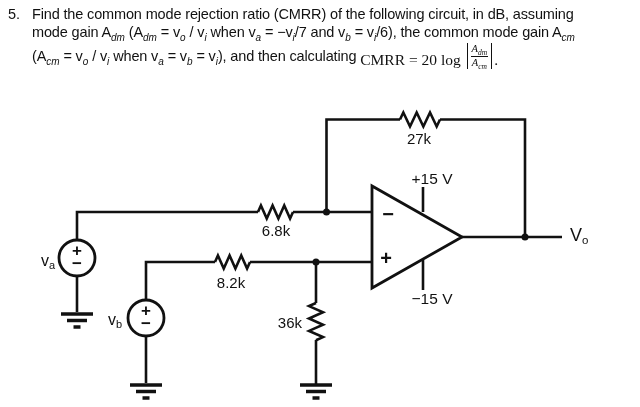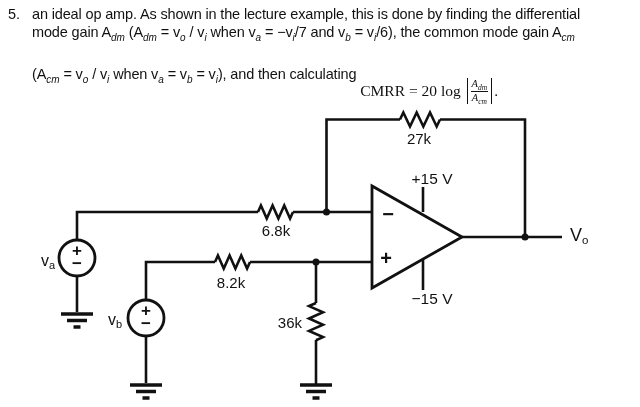--- a/index.html
+++ b/index.html
@@ -5,41 +5,41 @@
   html,body{margin:0;padding:0;background:#fff;}
   .page{position:relative;width:640px;height:407px;background:#ffffff;overflow:hidden;
         font-family:"Liberation Sans",sans-serif;color:#111;}
   .problem{position:absolute;top:5px;left:8px;display:flex;}
   .pnum{width:24px;font-size:14.5px;line-height:18px;flex:0 0 24px;}
   .ptext{font-size:14.5px;line-height:18px;letter-spacing:-0.15px;}
   .pline{white-space:pre;}
   .pline sub{font-size:10px;line-height:0;letter-spacing:0;font-style:italic;}
   .pline-last{margin-top:2px;display:flex;align-items:center;}
   .serif{font-family:"Liberation Serif",serif;font-size:15.5px;letter-spacing:0;white-space:pre;
-         display:inline-flex;align-items:center;margin-top:35px;}
+         display:inline-flex;align-items:flex-end;}
   .abs{display:inline-flex;align-items:center;border-left:1.6px solid #111;border-right:1.6px solid #111;
        padding:0 3px;margin:0 2px;}
   .frac{display:inline-flex;flex-direction:column;align-items:center;font-style:italic;
         font-size:10.5px;line-height:1.15;}
   .fnum{border-bottom:1.2px solid #111;padding:0 1px 0.5px 1px;}
   .fden{padding-top:0.5px;}
   .frac sub{font-size:7.5px;line-height:0;}
   .frac i{font-style:italic;}
   svg{position:absolute;top:0;left:0;}
   svg text{font-family:"Liberation Sans",sans-serif;fill:#111;}
 </style>
 </head>
 <body>
 
 <div class="page">
 
   <div class="problem">
     <div class="pnum">5.</div>
     <div class="ptext">
-      <div class="pline"><span>an ideal op amp. As shown in the lecture example, this is done by finding the differential</span></div>
+      <div class="pline"><span>Find the common mode rejection ratio (CMRR) of the following circuit, in dB, assuming</span></div>
       <div class="pline"><span>mode gain A</span><sub>dm</sub><span> (A</span><sub>dm</sub><span> = v</span><sub>o</sub><span> / v</span><sub>i</sub><span> when v</span><sub>a</sub><span> = −v</span><sub>i</sub><span>/7 and v</span><sub>b</sub><span> = v</span><sub>i</sub><span>/6), the common mode gain A</span><sub>cm</sub></div>
       <div class="pline pline-last">
         <span><span>(A</span><sub>cm</sub><span> = v</span><sub>o</sub><span> / v</span><sub>i</sub><span> when v</span><sub>a</sub><span> = v</span><sub>b</sub><span> = v</span><sub>i</sub><span>), and then calculating </span></span><span class="serif"><span>CMRR = 20 log </span><span class="abs"><span class="frac"><span class="fnum"><i>A</i><sub>dm</sub></span><span class="fden"><i>A</i><sub>cm</sub></span></span></span><span>.</span></span>
       </div>
     </div>
   </div>
 
   <svg width="640" height="407" viewBox="0 0 640 407">
     <g stroke="#111" stroke-width="2.6" fill="none" stroke-linejoin="miter" stroke-linecap="butt">
 

